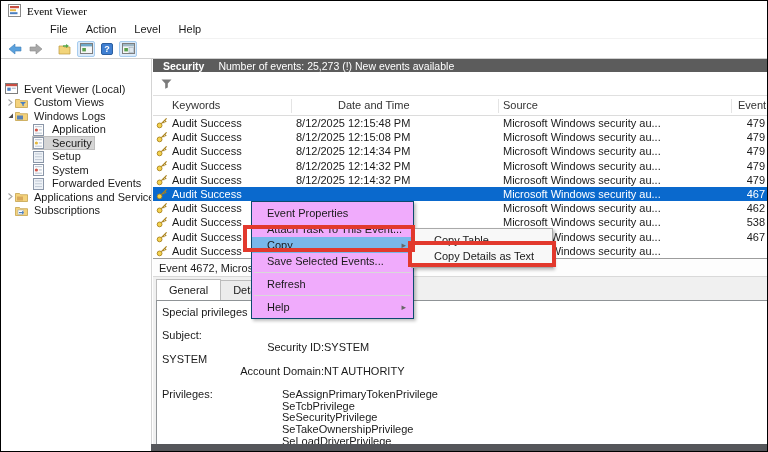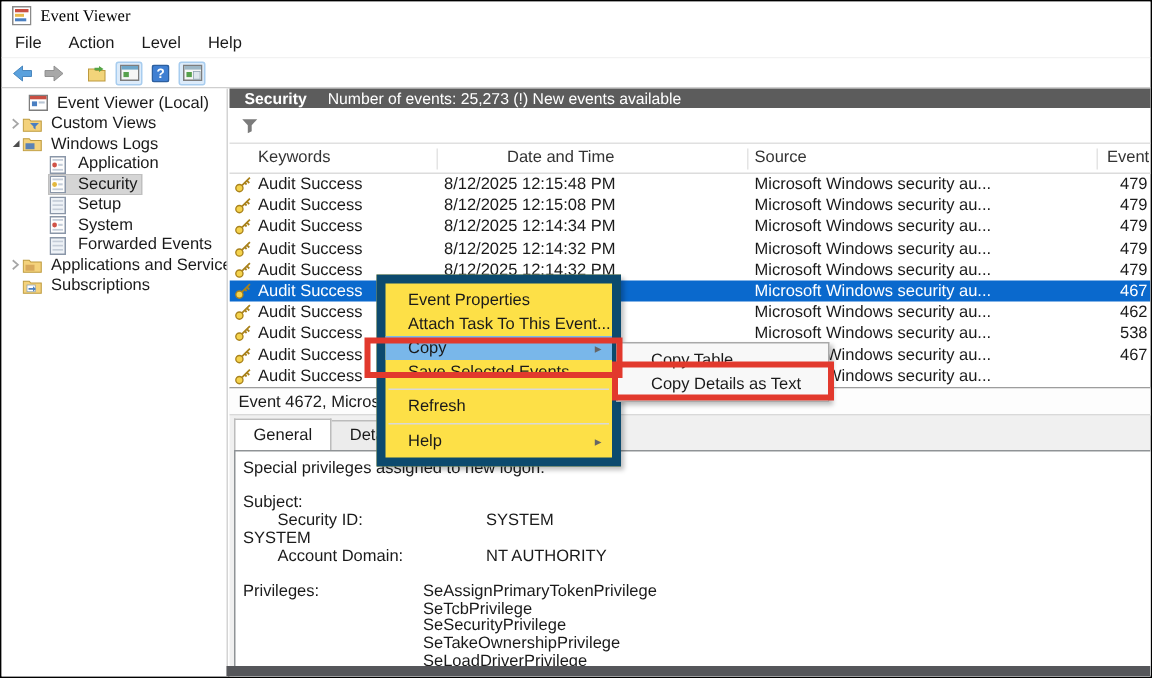--- a/index.html
+++ b/index.html
@@ -3,35 +3,35 @@
 <meta charset="utf-8">
 <style>
   * { margin:0; padding:0; box-sizing:border-box; }
   body { background:#888; font-family:"Liberation Sans", sans-serif; }
   .screen { position:relative; width:768px; height:452px; background:#fff;
             border:1px solid #000; overflow:hidden; font-size:11px; color:#1a1a1a; }
 
   
   .titlebar { height:19px; display:flex; align-items:center; gap:6px; padding-left:7px; background:#fff;font-family:Liberation Serif, serif; }
   .titlebar .ttl { font-size:11px; color:#000; }
-  .menubar { height:19px; display:flex; align-items:center; background:#fff; border-bottom:1px solid #f2f2f2; }
+  .menubar { height:19px; display:flex; align-items:center; background:#fff; border-bottom:1px solid #f2f2f2;padding-left:40px; }
   .menubar .mi { padding:2px 9px; cursor:default; }
   .toolbar { height:20px; display:flex; align-items:center; gap:3px; padding-left:5px; background:#fff; border-bottom:1px solid #cfcfcf; }
   .tbtn { width:18px; height:16px; display:flex; align-items:center; justify-content:center; border-radius:2px; }
   .tbtn.hl { background:#dcebfa; border:1px solid #a8cdef; }
   .tsep { width:5px; }
 
   
   .bodywrap { position:absolute; top:58px; left:0; right:0; bottom:0; }
   .sidebar { position:absolute; left:0; top:0; bottom:0; width:151px; background:#fff; border-right:1px solid #d4d4d4; overflow:hidden; padding-top:3px; }
   .ti { height:13.5px; display:flex; align-items:center; white-space:nowrap; }
   .ti .exp { width:10px; display:flex; justify-content:center; flex:none; }
   .ti .tic { width:13px; height:11px; flex:none; margin-right:4px; }
   .ti .lbl { padding:0 2px; }
-  .ti.lvl0 { padding-left:18px; }
+  .ti.lvl0 { padding-left:4px;margin-top:20px; }
   .ti.lvl1 { padding-left:4px; }
   .ti.lvl2 { padding-left:32px; }
   .ti.sel .selwrap { background:#d5d5d5; outline:1px solid #bfbfbf; display:flex; align-items:center; }
   .selwrap { display:flex; align-items:center; }
 
   .main { position:absolute; left:152px; top:0; right:0; bottom:0; background:#fff; }
 
   
   .loghdr { position:absolute; left:0; right:0; top:0; height:13px; background:#5c5c5c; color:#fff;
             display:flex; align-items:center; gap:14px; padding-left:10px; font-size:10.5px; }
@@ -64,31 +64,31 @@
   .preview { position:absolute; left:0; right:0; top:199px; bottom:0; background:#f0f0f0; border-top:1px solid #9d9d9d; }
   .pv-title { position:absolute; left:0; right:0; top:0; height:18px; background:#fdfdfd; border-bottom:1px solid #d9d9d9;
               display:flex; align-items:center; padding-left:6px; }
   .pv-tabs { position:absolute; left:3px; top:20px; height:21px; display:flex; align-items:flex-end; }
   .tab { padding:3px 12px 4px 12px; border:1px solid #bcbcbc; border-bottom:none; background:#ececec; margin-right:-1px; position:relative; }
   .tab.active { background:#fff; z-index:2; padding-top:4px; }
   .pv-content { position:absolute; left:3px; right:-2px; top:41px; bottom:0; background:#fff; border:1px solid #8f9396;
                 overflow:hidden; padding-top:6px; line-height:11.7px; }
   .ln { white-space:nowrap; padding-left:5px; }
   .ln.blank { height:11.7px; }
-  .fieldrow { display:flex; }
+  .fieldrow { display:flex;text-align:right; }
   .fieldrow .flabel { margin-left:23px; width:139px; flex:none; }
   .privrow { display:flex; }
   .privrow .plabel { width:120px; flex:none; }
   .privcont { padding-left:125px; }
 
   
   .darkstrip { position:absolute; left:150px; right:0; bottom:0; height:7px; background:#55565a; z-index:30; }
 
   
-  .ctxmenu { position:absolute; left:250px; top:182px; width:163px; background:#fde047; border:6px solid #0c4a6e;
+  .ctxmenu { position:absolute; left:250px; top:200px; width:163px; background:#f0abfc; border:1px solid #0c4a6e;
              box-shadow:2px 2px 3px rgba(0,0,0,.25); z-index:50; padding:3px 0; }
   .cmi { height:16px; display:flex; align-items:center; padding-left:15px; padding-right:6px; position:relative; white-space:nowrap; }
   .cmi .arrow { position:absolute; right:7px; color:#666; font-size:9px; }
   .cmi.hl { background:#79b7ea; }
   .csep { height:1px; background:#d9d9d9; margin:3px 2px; }
 
   .submenu { position:absolute; left:410px; top:227px; width:142px; background:#f8f8f8; border:1px solid #a9a9a9;
              box-shadow:2px 2px 3px rgba(0,0,0,.25); z-index:55; padding:3px 0; }
   .smi { height:16px; display:flex; align-items:center; padding-left:22px; white-space:nowrap; }
 

